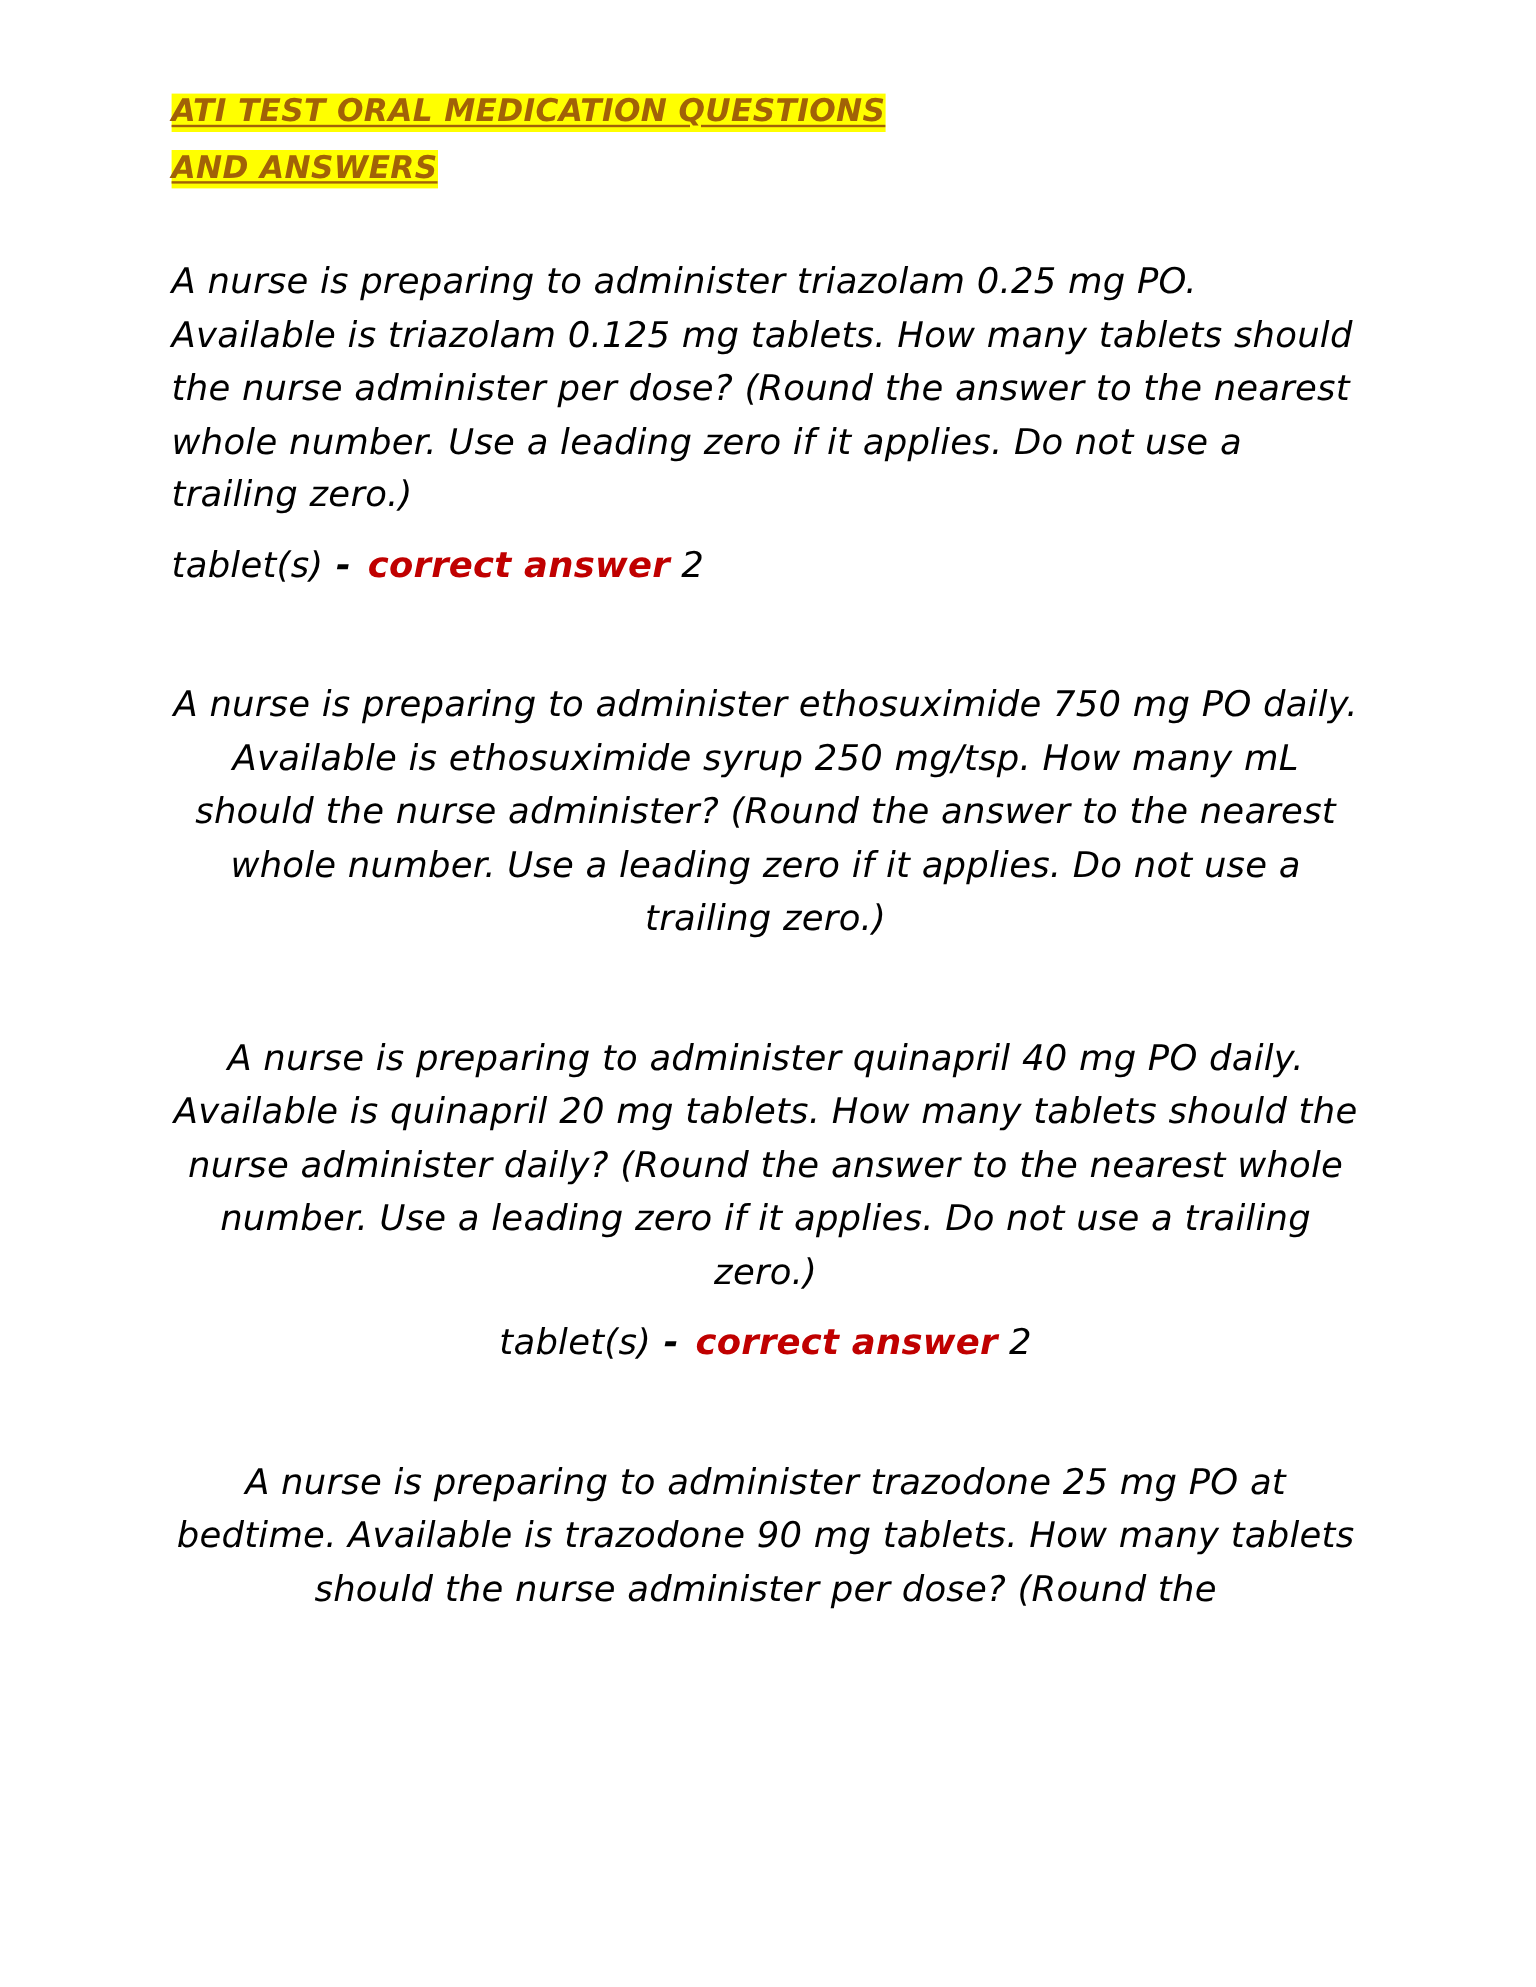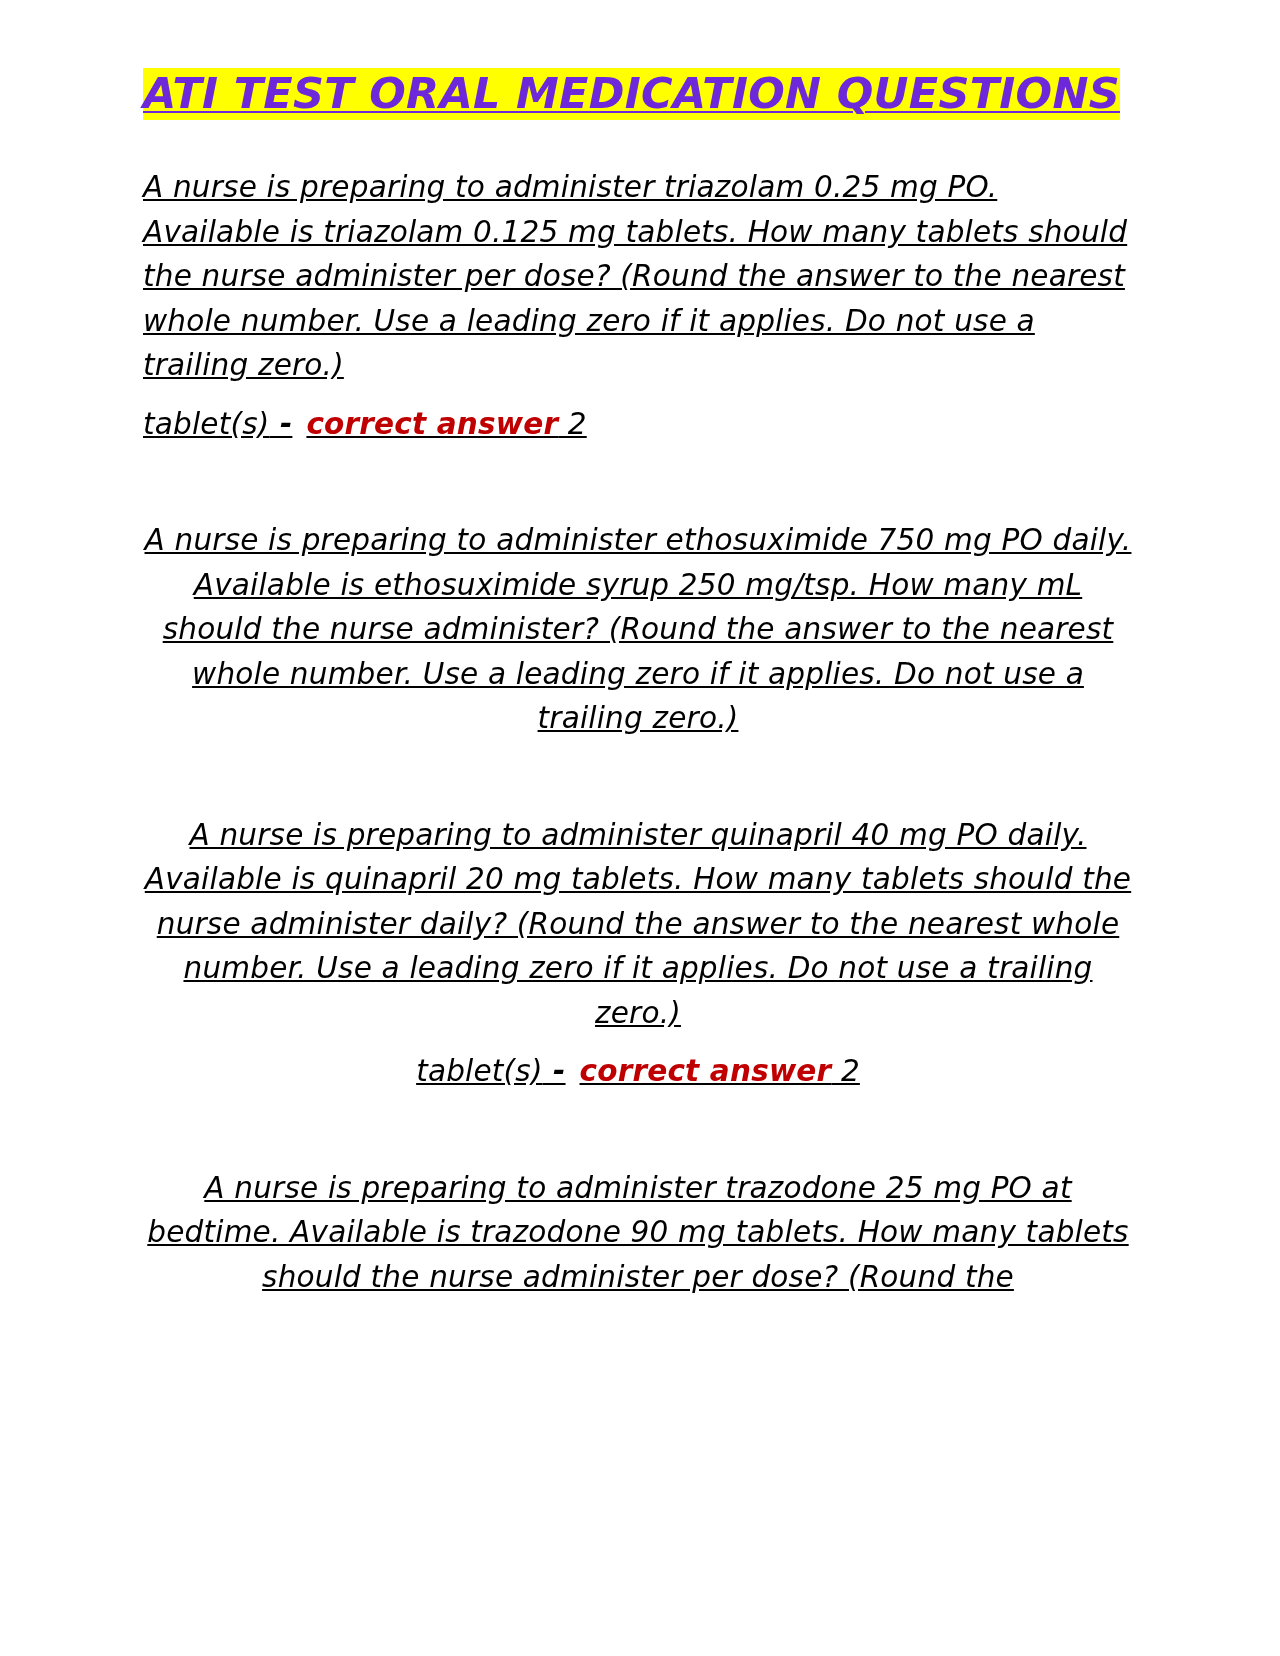--- a/index.html
+++ b/index.html
@@ -18,23 +18,23 @@
     position: absolute;
     left: 143px;
     top: 70px;
     width: 990px;
   }
   .title {
     margin: 0;
     font-family: "DejaVu Sans", sans-serif;
     font-weight: bold;
     font-style: oblique;
-    font-size: 43px;
+    font-size: 26px;
     line-height: 47px;
-    color: #6d28d9;
+    color: #a16207;
     text-decoration: underline;
     text-decoration-thickness: 2px;
     text-underline-offset: 3px;
     letter-spacing: 0.3px;
   }
   .title .hl {
     background: #ffff00;
     padding: 0 0 2px 0;
   }
   .question {
@@ -57,31 +57,31 @@
     font-weight: bold;
   }
   .answer-line .label {
     color: #c00000;
     font-weight: bold;
     margin-left: 14px;
     margin-top: 33px;
   }
   .qa-block {
     margin-top: 0;
-    text-decoration: underline;
   }
   #q1 { margin-top: 48px; }
   #q2, #q3, #q4 { margin-top: 72px; text-align: center; }
 </style>
 </head>
 <body>
 
 <div class="page">
   <h1 class="title">
     <span class="hl">ATI TEST ORAL MEDICATION QUESTIONS </span><br>
+    <span class="hl">AND ANSWERS </span>
   </h1>
 
   <div class="qa-block" id="q1">
     <p class="question">A nurse is preparing to administer triazolam 0.25 mg PO. Available is triazolam 0.125 mg tablets. How many tablets should the nurse administer per dose? (Round the answer to the nearest whole number. Use a leading zero if it applies. Do not use a trailing zero.)</p>
     <p class="answer-line">
       <span>tablet(s)</span><span class="dash"> -</span><span class="label">correct answer</span><span> 2</span>
     </p>
   </div>
 
   <div class="qa-block" id="q2">

